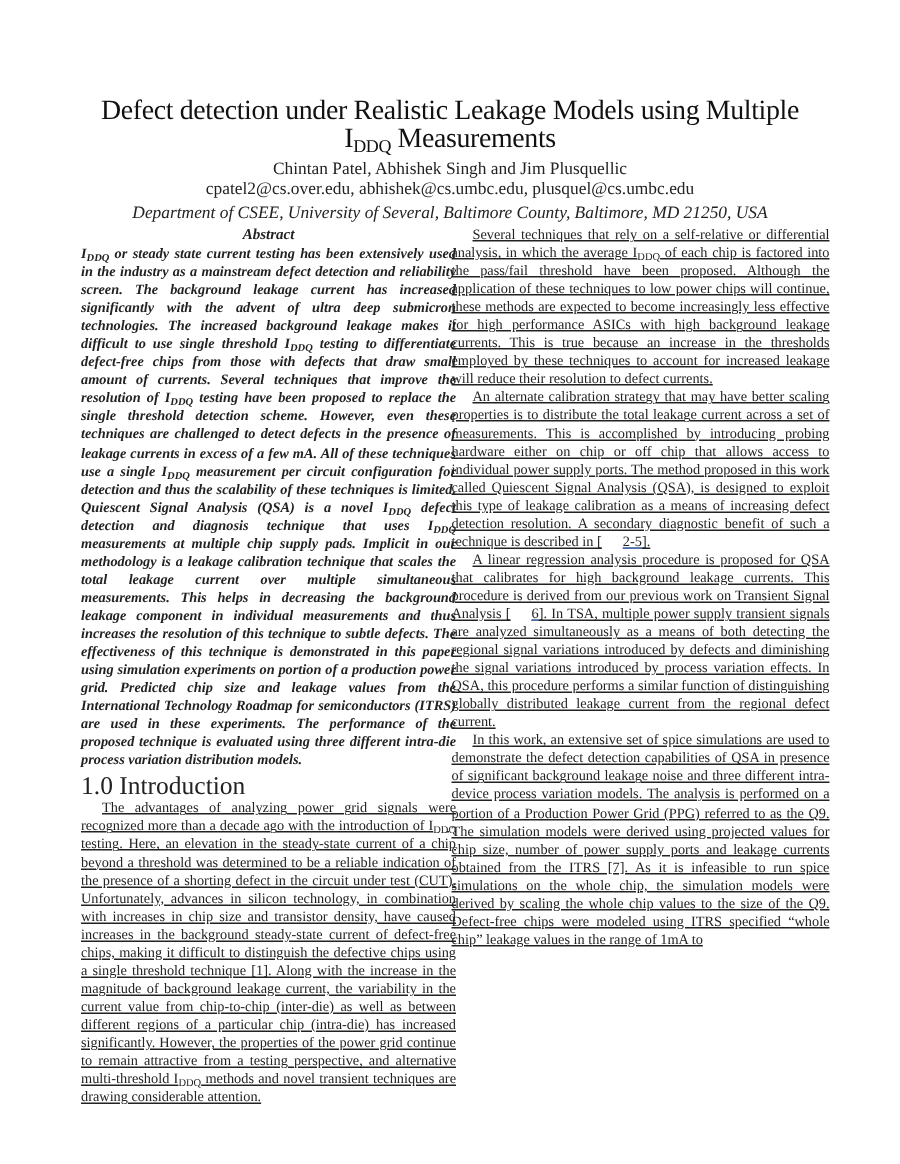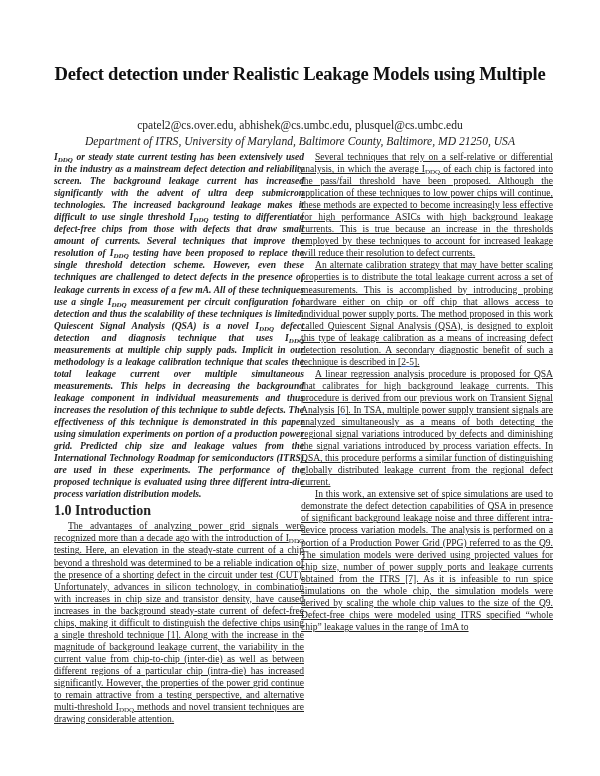--- a/index.html
+++ b/index.html
@@ -1,56 +1,59 @@
 <!DOCTYPE html>
 <html><head>
 <meta charset="utf-8">
 <style>
   html, body { margin: 0; padding: 0; background: #ffffff; }
   body { width: 600px; height: 776px; position: relative; overflow: hidden;
          font-family: "Liberation Serif", "DejaVu Serif", serif; color: #1a1a1a; }
   .page { position: absolute; left: 0; top: 0; width: 600px; height: 776px; background: #fff; }
 
   .title { position: absolute; left: 30px; width: 540px; top: 64px; text-align: center;
-           font-weight: bold; font-size: 18.6px; line-height: 19px; letter-spacing: -0.25px; color: #111; }
+           font-weight: normal; font-size: 18.6px; line-height: 19px; letter-spacing: -0.25px; color: #111; }
   .title sub { font-size: 12px; vertical-align: -3px; line-height: 0; }
 
   .authors { position: absolute; left: 30px; width: 540px; top: 106px; text-align: center;
              font-size: 11.6px; line-height: 14px; color: #222; }
   .emails { position: absolute; left: 30px; width: 540px; top: 119px; text-align: center;
             font-size: 11.6px; line-height: 14px; color: #222; }
   .affil { position: absolute; left: 30px; width: 540px; top: 135px; text-align: center;
            font-size: 11.6px; font-style: italic; line-height: 14px; color: #222; }
 
   .col { position: absolute; top: 151px; width: 250px; font-size: 9.55px; line-height: 12.05px;
          text-align: justify; color: #222; }
   .col.left { left: 54px; }
   .col.right { left: 301px; width: 252px; }
 
   .abs-head { text-align: center; font-weight: bold; font-style: italic; font-size: 10px; margin: 0 0 1px 0; line-height: 12px; }
   .abstract { font-style: italic; margin: 0; font-weight: bold; }
-  .sec-head { font-weight: bold; font-size: 14px; margin: 4px 0 2px 0; line-height: 14px; }
+  .sec-head { font-weight: normal; font-size: 17px; margin: 4px 0 2px 0; line-height: 14px; }
   p { margin: 0; }
   .indent { text-indent: 14px; text-decoration: underline; }
   .sub { font-size: 7px; vertical-align: -2px; line-height: 0; }
-  .cite { text-decoration: underline; text-decoration-color: #4a6fb5; color: #222; cursor: pointer; }
+  .cite { text-decoration: underline; text-decoration-color: #4a6fb5; color: #222; cursor: pointer; margin-left: 14px; }
 </style>
 </head>
 <body>
 
 <div class="page">
 
   <div class="title">
     <div>Defect detection under Realistic Leakage Models using Multiple</div>
+    <div><span>I</span><sub>DDQ</sub><span> Measurements</span></div>
   </div>
 
+  <div class="authors">Chintan Patel, Abhishek Singh and Jim Plusquellic</div>
   <div class="emails">cpatel2@cs.over.edu, abhishek@cs.umbc.edu, plusquel@cs.umbc.edu</div>
-  <div class="affil">Department of ITRS, University of Maryland, Baltimore County, Baltimore, MD 21250, USA</div>
+  <div class="affil">Department of CSEE, University of Several, Baltimore County, Baltimore, MD 21250, USA</div>
 
   <div class="col left">
+    <div class="abs-head">Abstract</div>
     <p class="abstract"><span>I</span><span class="sub">DDQ</span><span> or steady state current testing has been extensively used in the industry as a mainstream defect detection and reliability screen. The background leakage current has increased significantly with the advent of ultra deep submicron technologies. The increased background leakage makes it difficult to use single threshold I</span><span class="sub">DDQ</span><span> testing to differentiate defect-free chips from those with defects that draw small amount of currents. Several techniques that improve the resolution of I</span><span class="sub">DDQ</span><span> testing have been proposed to replace the single threshold detection scheme. However, even these techniques are challenged to detect defects in the presence of leakage currents in excess of a few mA. All of these techniques use a single I</span><span class="sub">DDQ</span><span> measurement per circuit configuration for detection and thus the scalability of these techniques is limited. Quiescent Signal Analysis (QSA) is a novel I</span><span class="sub">DDQ</span><span> defect detection and diagnosis technique that uses I</span><span class="sub">DDQ</span><span> measurements at multiple chip supply pads. Implicit in our methodology is a leakage calibration technique that scales the total leakage current over multiple simultaneous measurements. This helps in decreasing the background leakage component in individual measurements and thus increases the resolution of this technique to subtle defects. The effectiveness of this technique is demonstrated in this paper using simulation experiments on portion of a production power grid. Predicted chip size and leakage values from the International Technology Roadmap for semiconductors (ITRS) are used in these experiments. The performance of the proposed technique is evaluated using three different intra-die process variation distribution models.</span></p>
 
     <div class="sec-head">1.0 Introduction</div>
     <p class="indent"><span>The advantages of analyzing power grid signals were recognized more than a decade ago with the introduction of I</span><span class="sub">DDQ</span><span> testing. Here, an elevation in the steady-state current of a chip beyond a threshold was determined to be a reliable indication of the presence of a shorting defect in the circuit under test (CUT). Unfortunately, advances in silicon technology, in combination with increases in chip size and transistor density, have caused increases in the background steady-state current of defect-free chips, making it difficult to distinguish the defective chips using a single threshold technique [1]. Along with the increase in the magnitude of background leakage current, the variability in the current value from chip-to-chip (inter-die) as well as between different regions of a particular chip (intra-die) has increased significantly. However, the properties of the power grid continue to remain attractive from a testing perspective, and alternative multi-threshold I</span><span class="sub">DDQ</span><span> methods and novel transient techniques are drawing considerable attention.</span></p>
   </div>
 
   <div class="col right">
     <p class="indent"><span>Several techniques that rely on a self-relative or differential analysis, in which the average I</span><span class="sub">DDQ</span><span> of each chip is factored into the pass/fail threshold have been proposed. Although the application of these techniques to low power chips will continue, these methods are expected to become increasingly less effective for high performance ASICs with high background leakage currents. This is true because an increase in the thresholds employed by these techniques to account for increased leakage will reduce their resolution to defect currents.</span></p>
     <p class="indent"><span>An alternate calibration strategy that may have better scaling properties is to distribute the total leakage current across a set of measurements. This is accomplished by introducing probing hardware either on chip or off chip that allows access to individual power supply ports. The method proposed in this work called Quiescent Signal Analysis (QSA), is designed to exploit this type of leakage calibration as a means of increasing defect detection resolution. A secondary diagnostic benefit of such a technique is described in [</span><a class="cite">2-5</a><span>].</span></p>
     <p class="indent"><span>A linear regression analysis procedure is proposed for QSA that calibrates for high background leakage currents. This procedure is derived from our previous work on Transient Signal Analysis [</span><a class="cite">6</a><span>]. In TSA, multiple power supply transient signals are analyzed simultaneously as a means of both detecting the regional signal variations introduced by defects and diminishing the signal variations introduced by process variation effects. In QSA, this procedure performs a similar function of distinguishing globally distributed leakage current from the regional defect current.</span></p>

